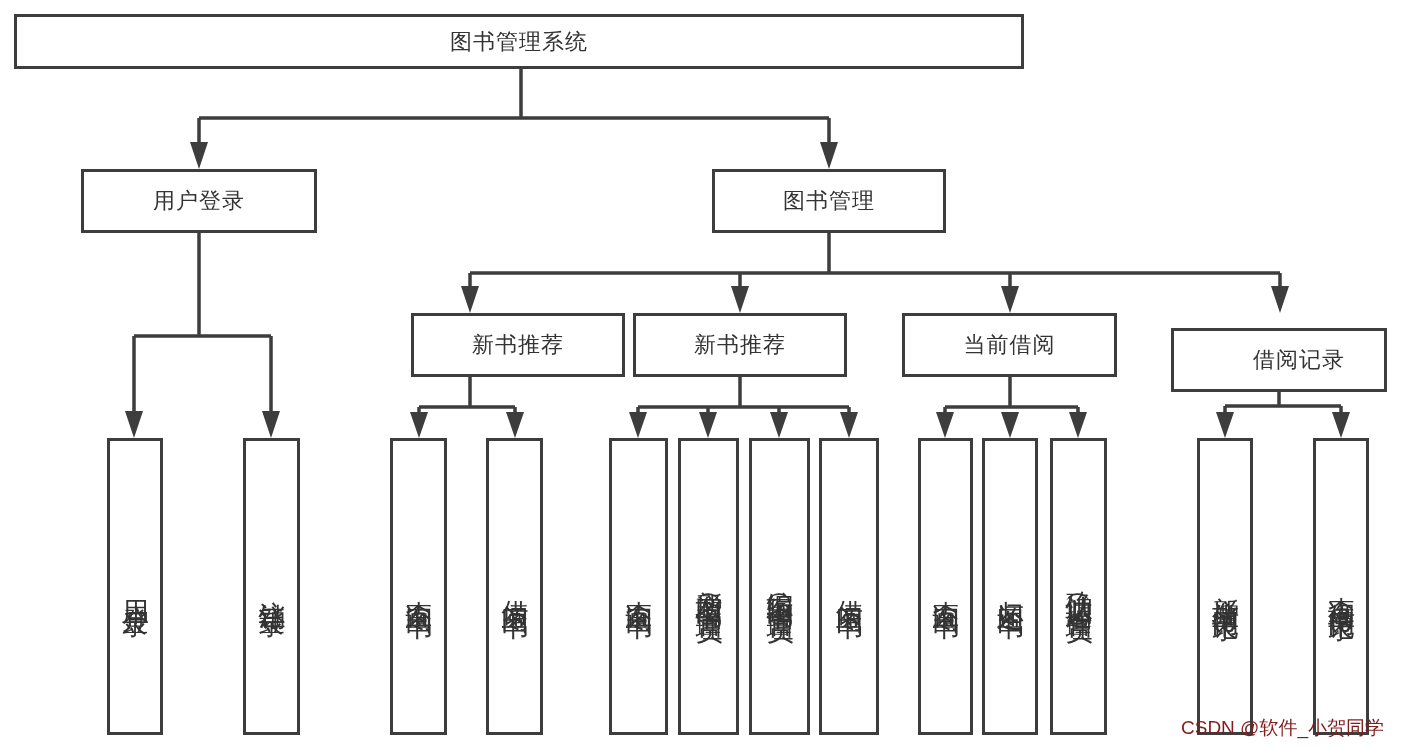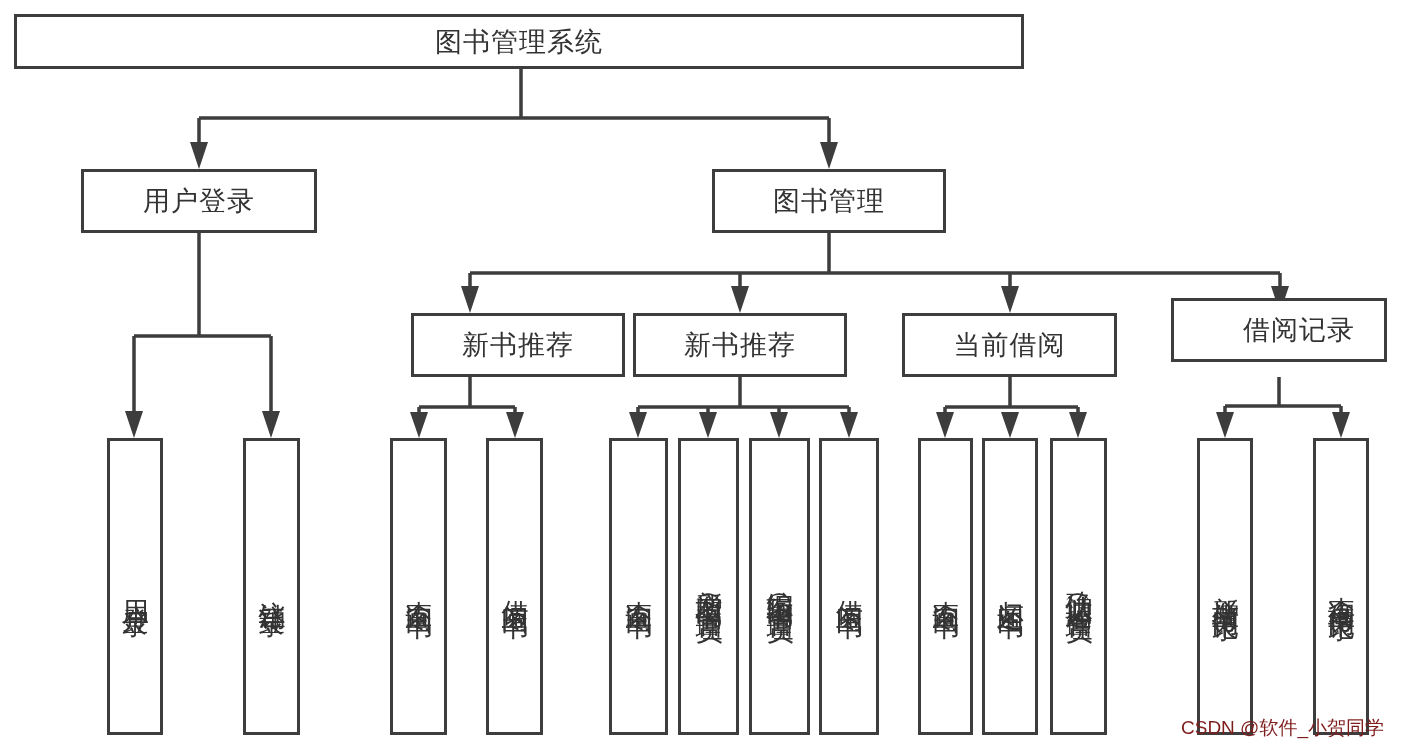--- a/index.html
+++ b/index.html
@@ -25,21 +25,21 @@
     position: absolute;
     box-sizing: border-box;
     border: 3px solid #3d3d3d;
     background: #ffffff;
     display: flex;
     align-items: center;
     justify-content: center;
     color: #333333;
   }
   .hbox span {
-    font-size: 27px;
+    font-size: 22px;
     letter-spacing: 1px;
     white-space: nowrap;
     color: #333333;
   }
   .vbox span {
     writing-mode: vertical-rl;
     text-orientation: mixed;
     font-size: 27px;
     line-height: 1;
     letter-spacing: 4px;
@@ -106,21 +106,21 @@
 
   <div class="node hbox" style="left:363px; top:313px; width:214px; height:64px;margin-left:48px;">
     <span>新书推荐</span>
   </div>
   <div class="node hbox" style="left:633px; top:313px; width:214px; height:64px;">
     <span>新书推荐</span>
   </div>
   <div class="node hbox" style="left:902px; top:313px; width:215px; height:64px;">
     <span>当前借阅</span>
   </div>
-  <div class="node hbox" style="left:1171px; top:298px; width:216px; height:64px;padding-left:40px;">
+  <div class="node hbox" style="left:1171px; top:328px; width:216px; height:64px;padding-left:40px;">
     <span>借阅记录</span>
   </div>
 
   <div class="node vbox" style="left:107px; top:438px; width:56px; height:297px;">
     <span>用户登录</span>
   </div>
   <div class="node vbox" style="left:243px; top:438px; width:57px; height:297px;">
     <span>注销登录</span>
   </div>
 

